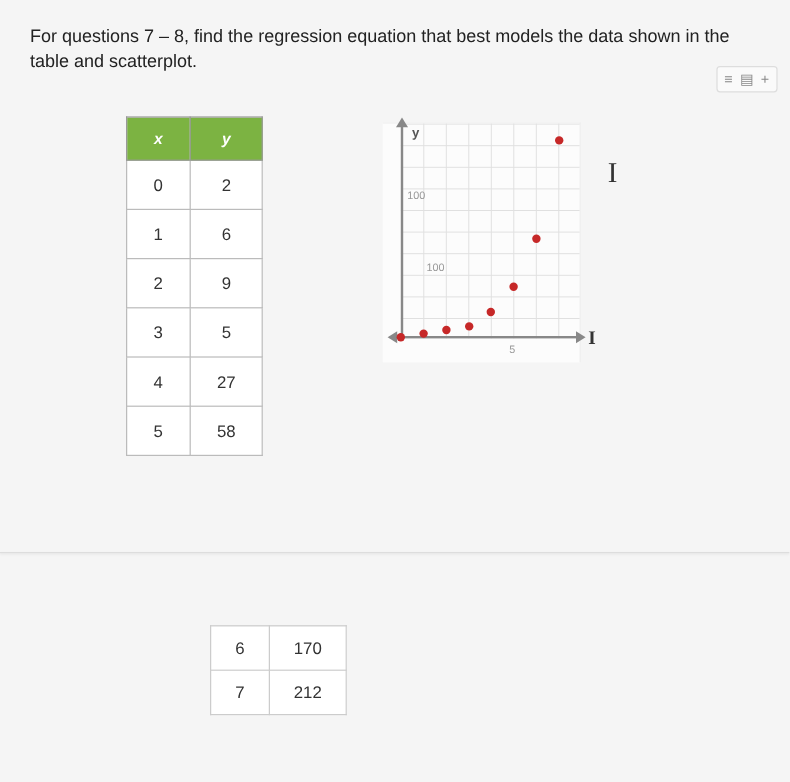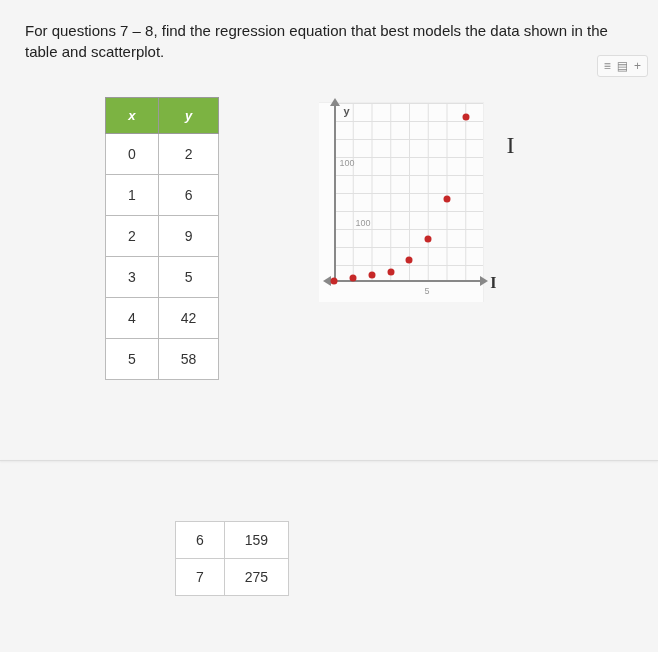--- a/index.html
+++ b/index.html
@@ -195,21 +195,21 @@
     <tr>
       <td>2</td>
       <td>9</td>
     </tr>
     <tr>
       <td>3</td>
       <td>5</td>
     </tr>
     <tr>
       <td>4</td>
-      <td>42</td>
+      <td>27</td>
     </tr>
     <tr>
       <td>5</td>
       <td>58</td>
     </tr>
   </tbody>
     </table>
 
   <div class="chart-wrapper">
     <div class="chart">
@@ -239,20 +239,20 @@
     <span class="text-cursor2">I</span>
   </div>
 </div>
 
 <hr class="divider">
 
 <table class="second-table">
   <tbody>
       <tr>
     <td>6</td>
-    <td>159</td>
+    <td>170</td>
   </tr>
   <tr>
     <td>7</td>
-    <td>275</td>
+    <td>212</td>
   </tr>
 </tbody>
   </table>
 
 </body></html>

